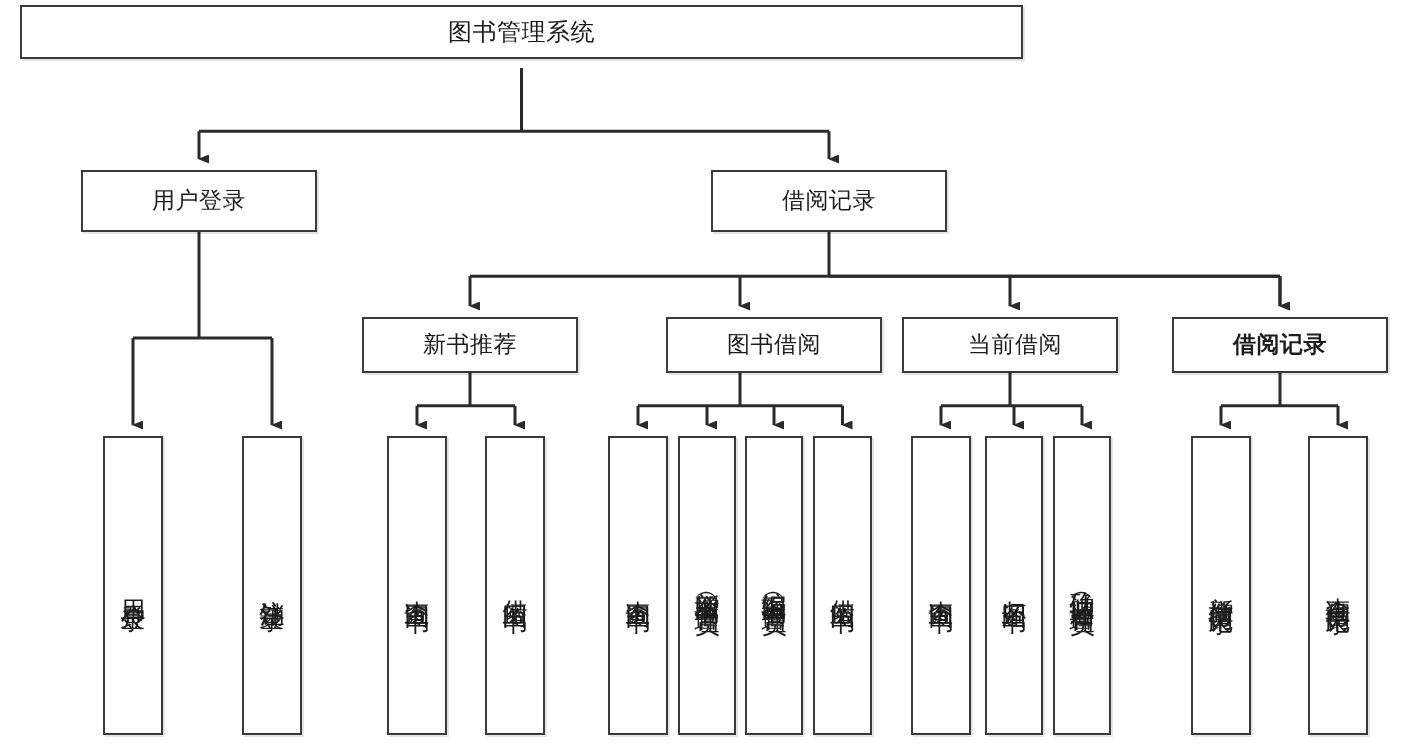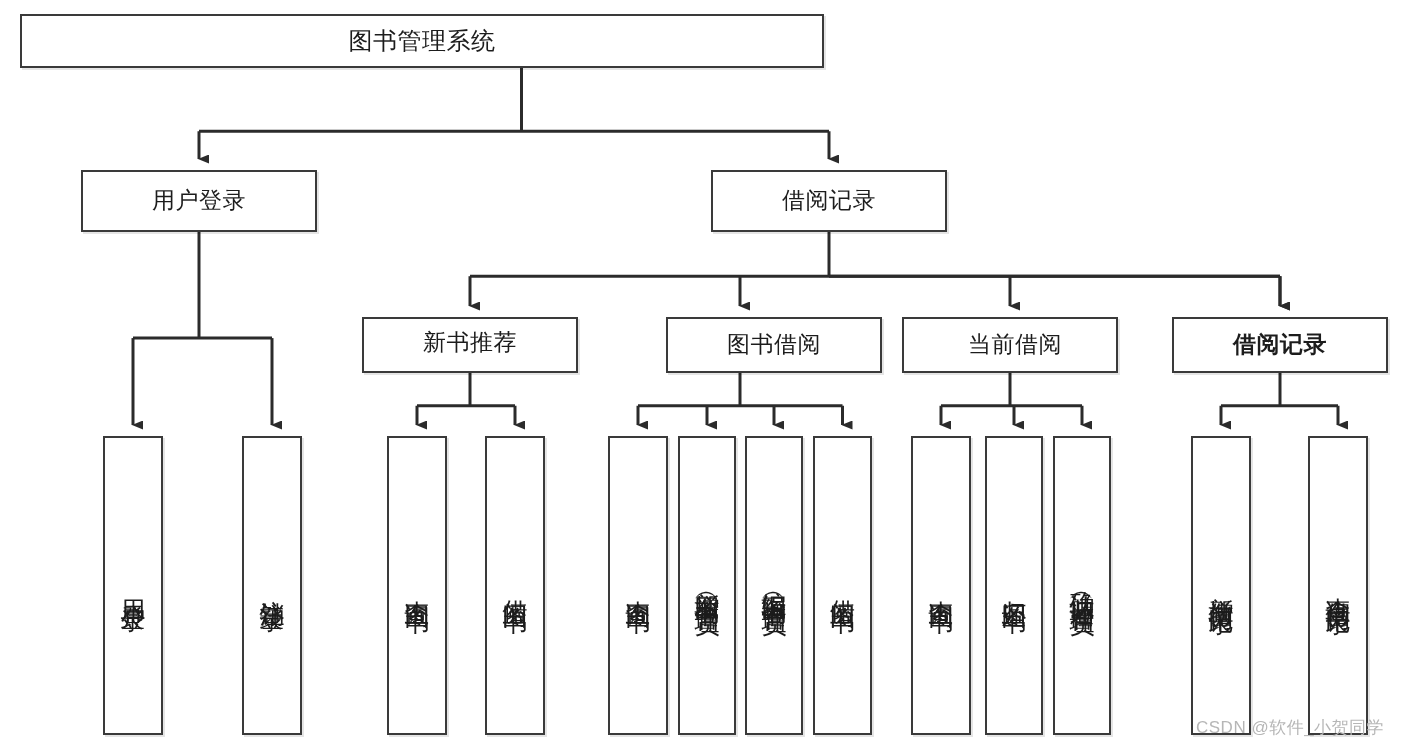--- a/index.html
+++ b/index.html
@@ -117,30 +117,30 @@
         <path d="M1280,373 L1280,405.76"></path>
         <path d="M1221,405.76 L1338,405.76"></path>
         <path d="M1221,405.76 L1221,425" marker-end="url(#arrowhead)"></path>
         <path d="M1338,405.76 L1338,425" marker-end="url(#arrowhead)"></path>
         <path d="M829,276.2 L1280,276.2"></path>
         <path d="M1280,276.2 L1280,306" marker-end="url(#arrowhead)"></path>
       </g>
   </svg>
 
   <div id="node-layer">
-      <div class="node horiz root" style="left: 20px; top: 14px; width: 804px; height: 54px;">
+      <div class="node horiz root" style="left: 20px; top: 5px; width: 1003px; height: 54px;">
         <span class="node-label">图书管理系统</span>
       </div>
       <div class="node horiz" style="left: 81px; top: 170px; width: 236px; height: 62px;">
         <span class="node-label">用户登录</span>
       </div>
       <div class="node horiz" style="left: 711px; top: 170px; width: 236px; height: 62px;">
         <span class="node-label">借阅记录</span>
       </div>
-      <div class="node horiz" style="left: 362px; top: 317px; width: 216px; height: 56px; font-family: Liberation Mono, monospace;">
+      <div class="node horiz" style="left: 362px; top: 317px; width: 216px; height: 56px;">
         <span class="node-label">新书推荐</span>
       </div>
       <div class="node horiz" style="left: 632px; top: 317px; width: 216px; height: 56px; margin-left: 34px;">
         <span class="node-label">图书借阅</span>
       </div>
       <div class="node horiz" style="left: 902px; top: 317px; width: 216px; height: 56px; padding-left: 10px;">
         <span class="node-label">当前借阅</span>
       </div>
       <div class="node horiz" style="left: 1172px; top: 317px; width: 216px; height: 56px; font-weight: bold;">
         <span class="node-label">借阅记录</span>
@@ -179,15 +179,14 @@
         <span class="node-label">确认归还（管理员）</span>
       </div>
       <div class="node vert center" style="left: 1191px; top: 436px; width: 60px; height: 299px;">
         <span class="node-label">新增借阅记录</span>
       </div>
       <div class="node vert center" style="left: 1308px; top: 436px; width: 60px; height: 299px;">
         <span class="node-label">查询借阅记录</span>
       </div>
     </div>
 
-  <div class="watermark" style="left:1196px; top:716px;">CSDN @软件_小贺同学</div>
 
 </div>
 
 </body></html>

